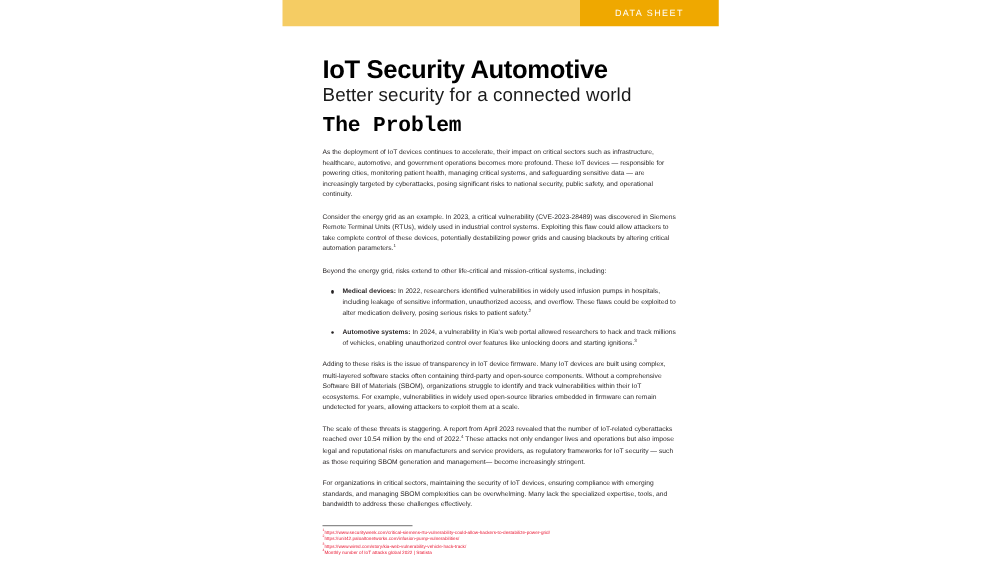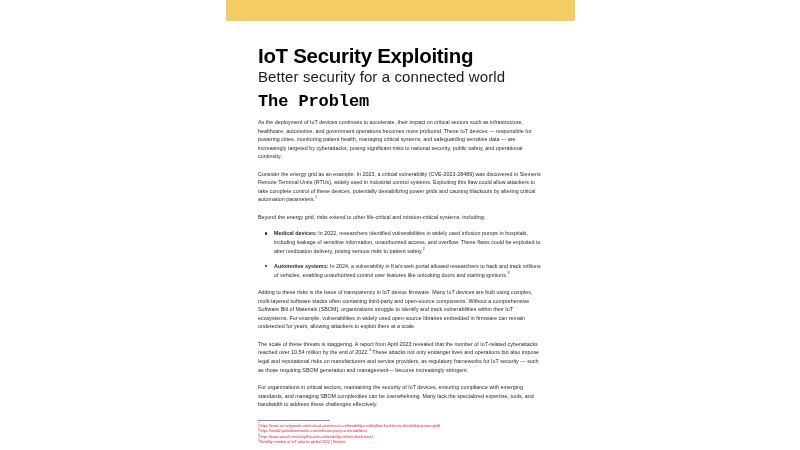--- a/index.html
+++ b/index.html
@@ -137,25 +137,28 @@
     color: #e8112d;
   }
 </style>
 </head>
 <body>
 
 <div id="page">
 
   <div class="header-bar">
     <div class="header-bar-left"></div>
+    <div class="header-bar-right">
+      <span class="header-label">DATA SHEET</span>
+    </div>
   </div>
 
   <div class="content">
 
-    <h1 class="doc-title">IoT Security Exploiting</h1>
+    <h1 class="doc-title">IoT Security Automotive</h1>
     <div class="doc-subtitle">Better security for a connected world</div>
     <h2 class="section-title">The Problem</h2>
 
     <p class="body-text">As the deployment of IoT devices continues to accelerate, their impact on critical sectors such as infrastructure, healthcare, automotive, and government operations becomes more profound. These IoT devices — responsible for powering cities, monitoring patient health, managing critical systems, and safeguarding sensitive data — are increasingly targeted by cyberattacks, posing significant risks to national security, public safety, and operational continuity.</p>
 
     <p class="body-text"><span>Consider the energy grid as an example. In 2023, a critical vulnerability (CVE-2023-28489) was discovered in Siemens Remote Terminal Units (RTUs), widely used in industrial control systems. Exploiting this flaw could allow attackers to take complete control of these devices, potentially destabilizing power grids and causing blackouts by altering critical automation parameters.</span><sup>1</sup></p>
 
     <p class="body-text">Beyond the energy grid, risks extend to other life-critical and mission-critical systems, including:</p>
 
     <ul class="bullets">

